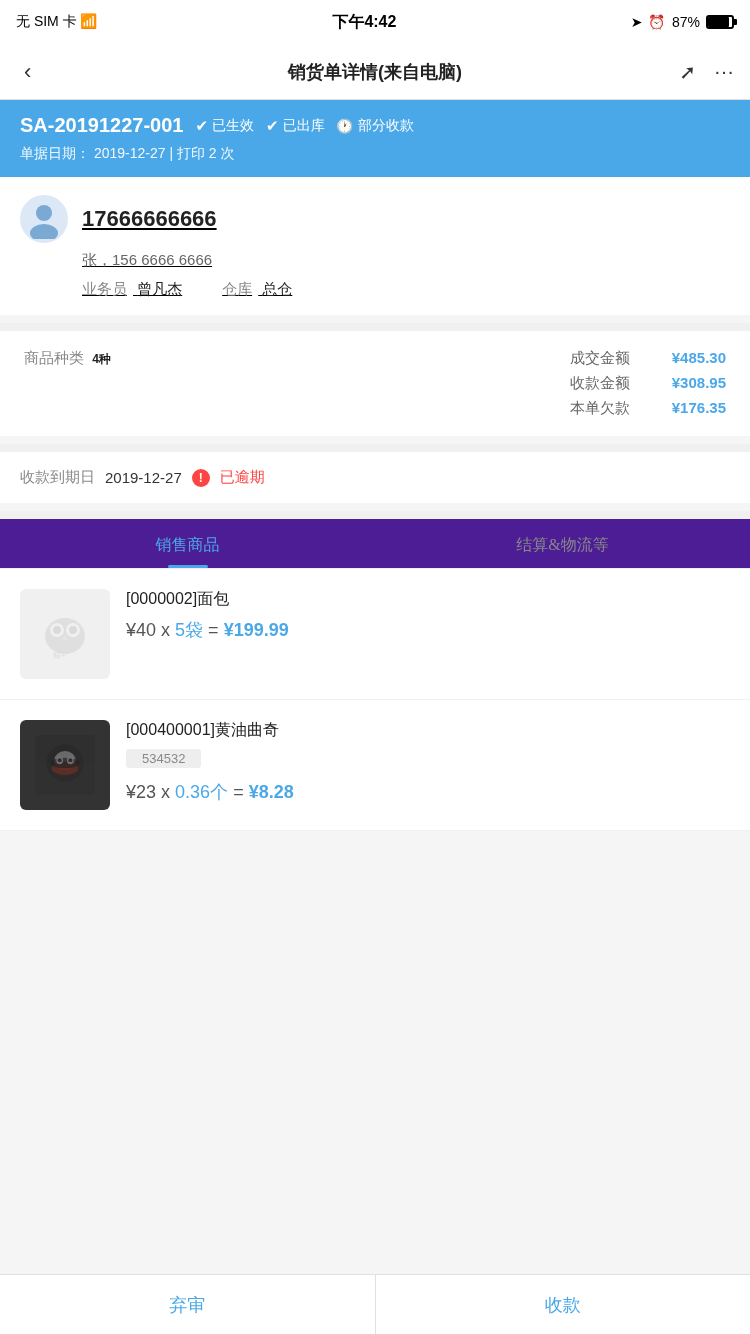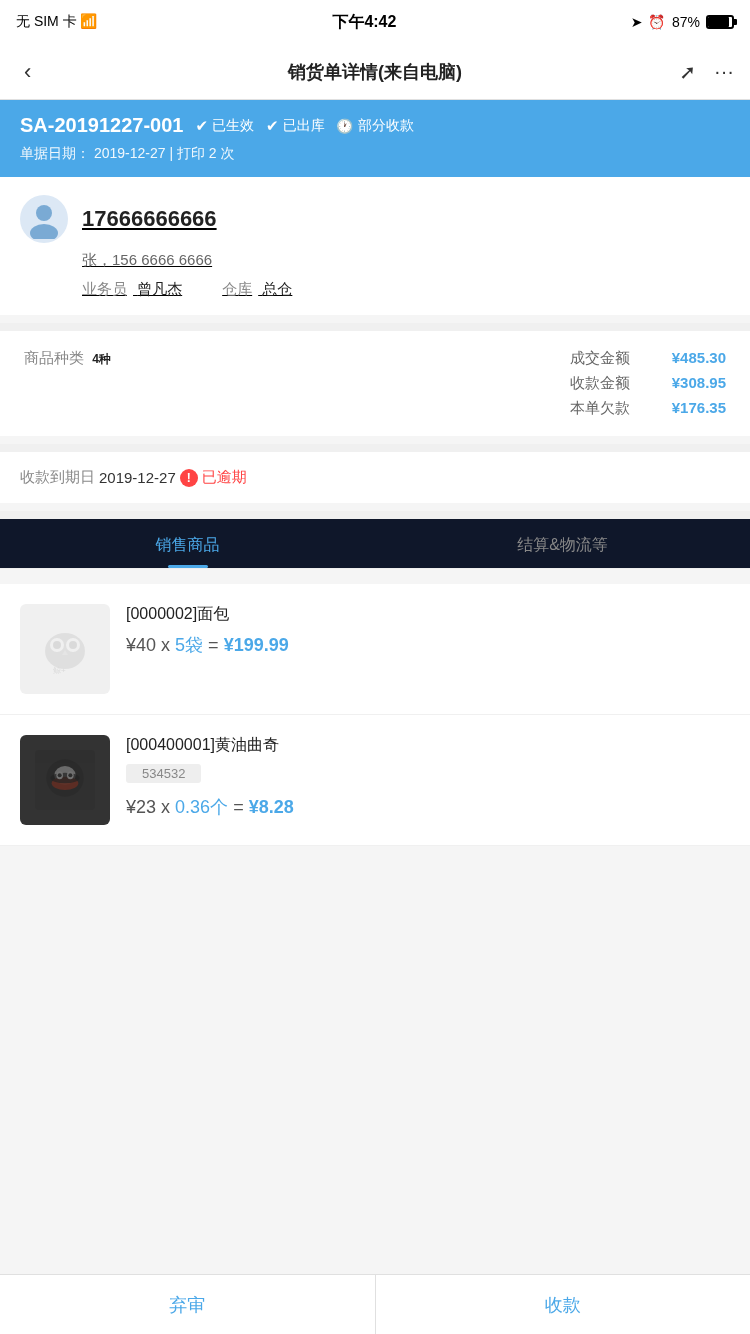--- a/index.html
+++ b/index.html
@@ -157,42 +157,43 @@
     .stat-name { color: #666; }
     .stat-value { color: #4BA8E8; font-weight: 600; min-width: 80px; text-align: right; }
 
     
     .due-row {
       background: #fff;
       padding: 16px 20px;
       margin-bottom: 8px;
       display: flex;
       align-items: center;
-      gap: 4px;
+      gap: 10px;
       font-size: 15px;
       color: #555;
     }
     .due-label { color: #888; }
     .due-date { color: #333; }
     .overdue-badge {
       background: #ff4444;
       color: #fff;
       border-radius: 50%;
       width: 18px; height: 18px;
       display: flex; align-items: center; justify-content: center;
       font-size: 12px; font-weight: 700;
     }
     .overdue-text { color: #ff4444; font-size: 15px; }
 
     
     .tabs {
-      background: #0f172a;
+      background: #4c1d95;
       display: flex;
       border-bottom: 1px solid #eee;
-      margin-bottom: 15px;
+      margin-bottom: 0;
+      font-family: Liberation Serif, serif;
     }
     .tab {
       flex: 1;
       text-align: center;
       padding: 16px 0 12px 0;
       font-size: 16px;
       color: #888;
       cursor: pointer;
       position: relative;
     }

